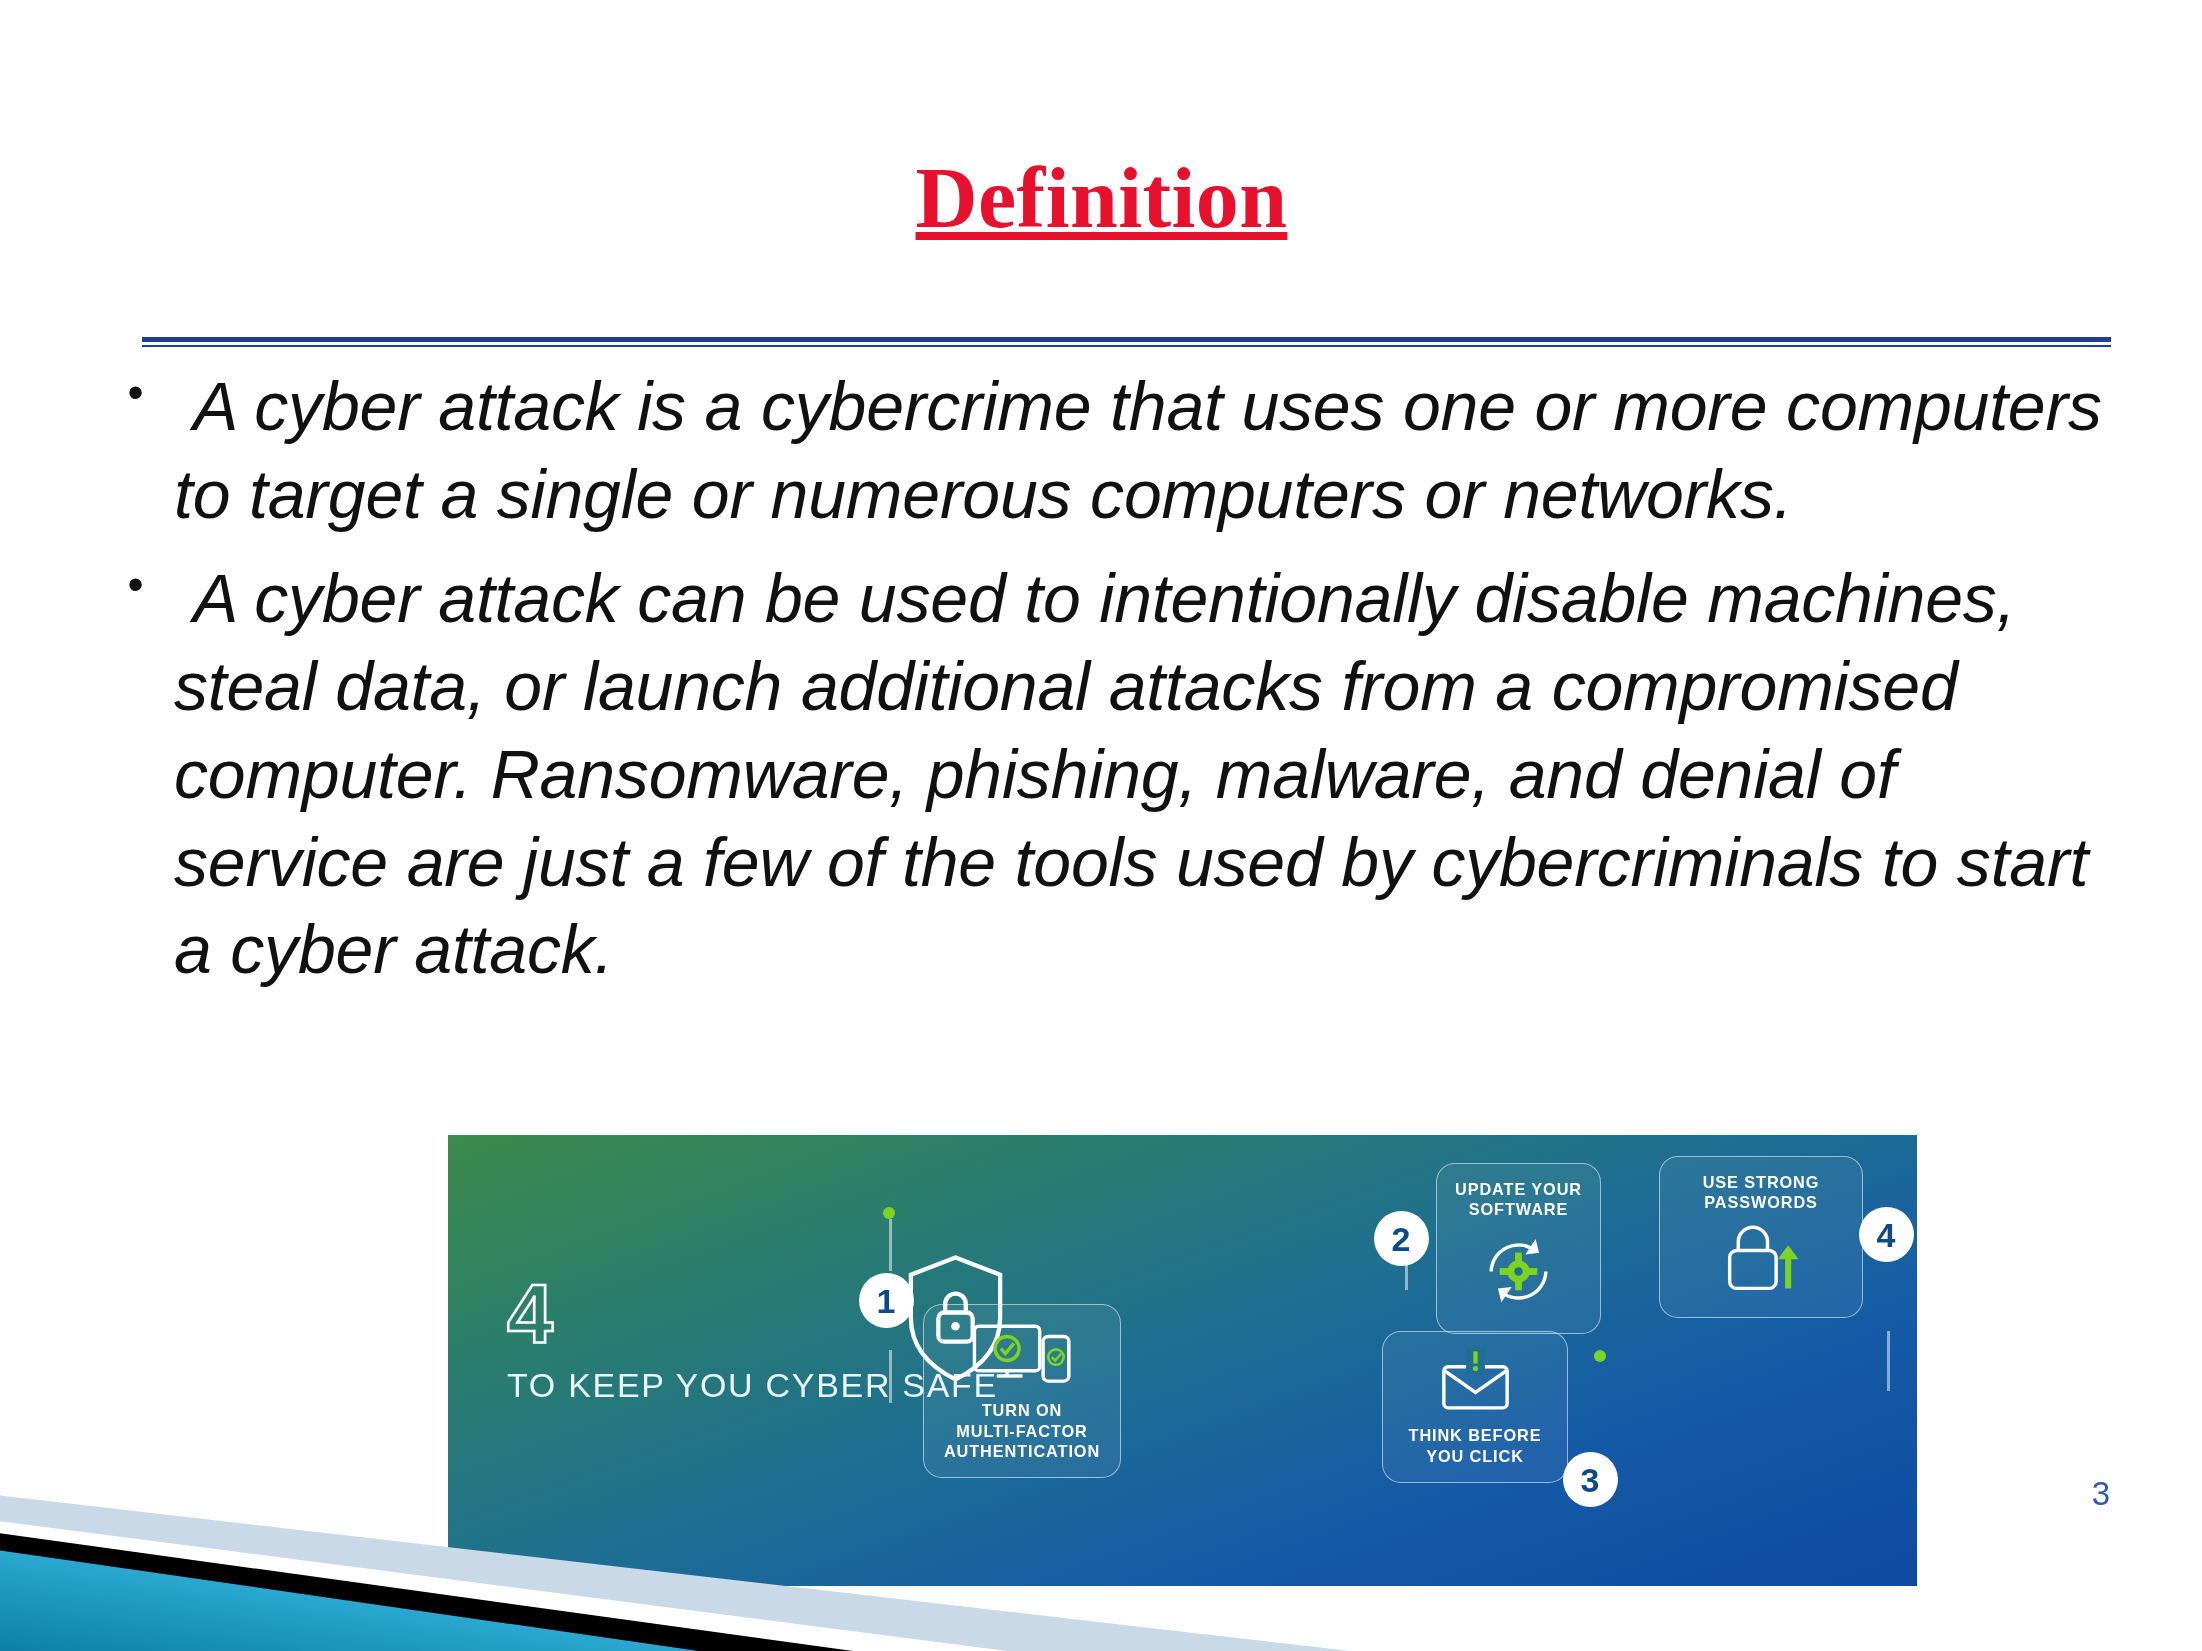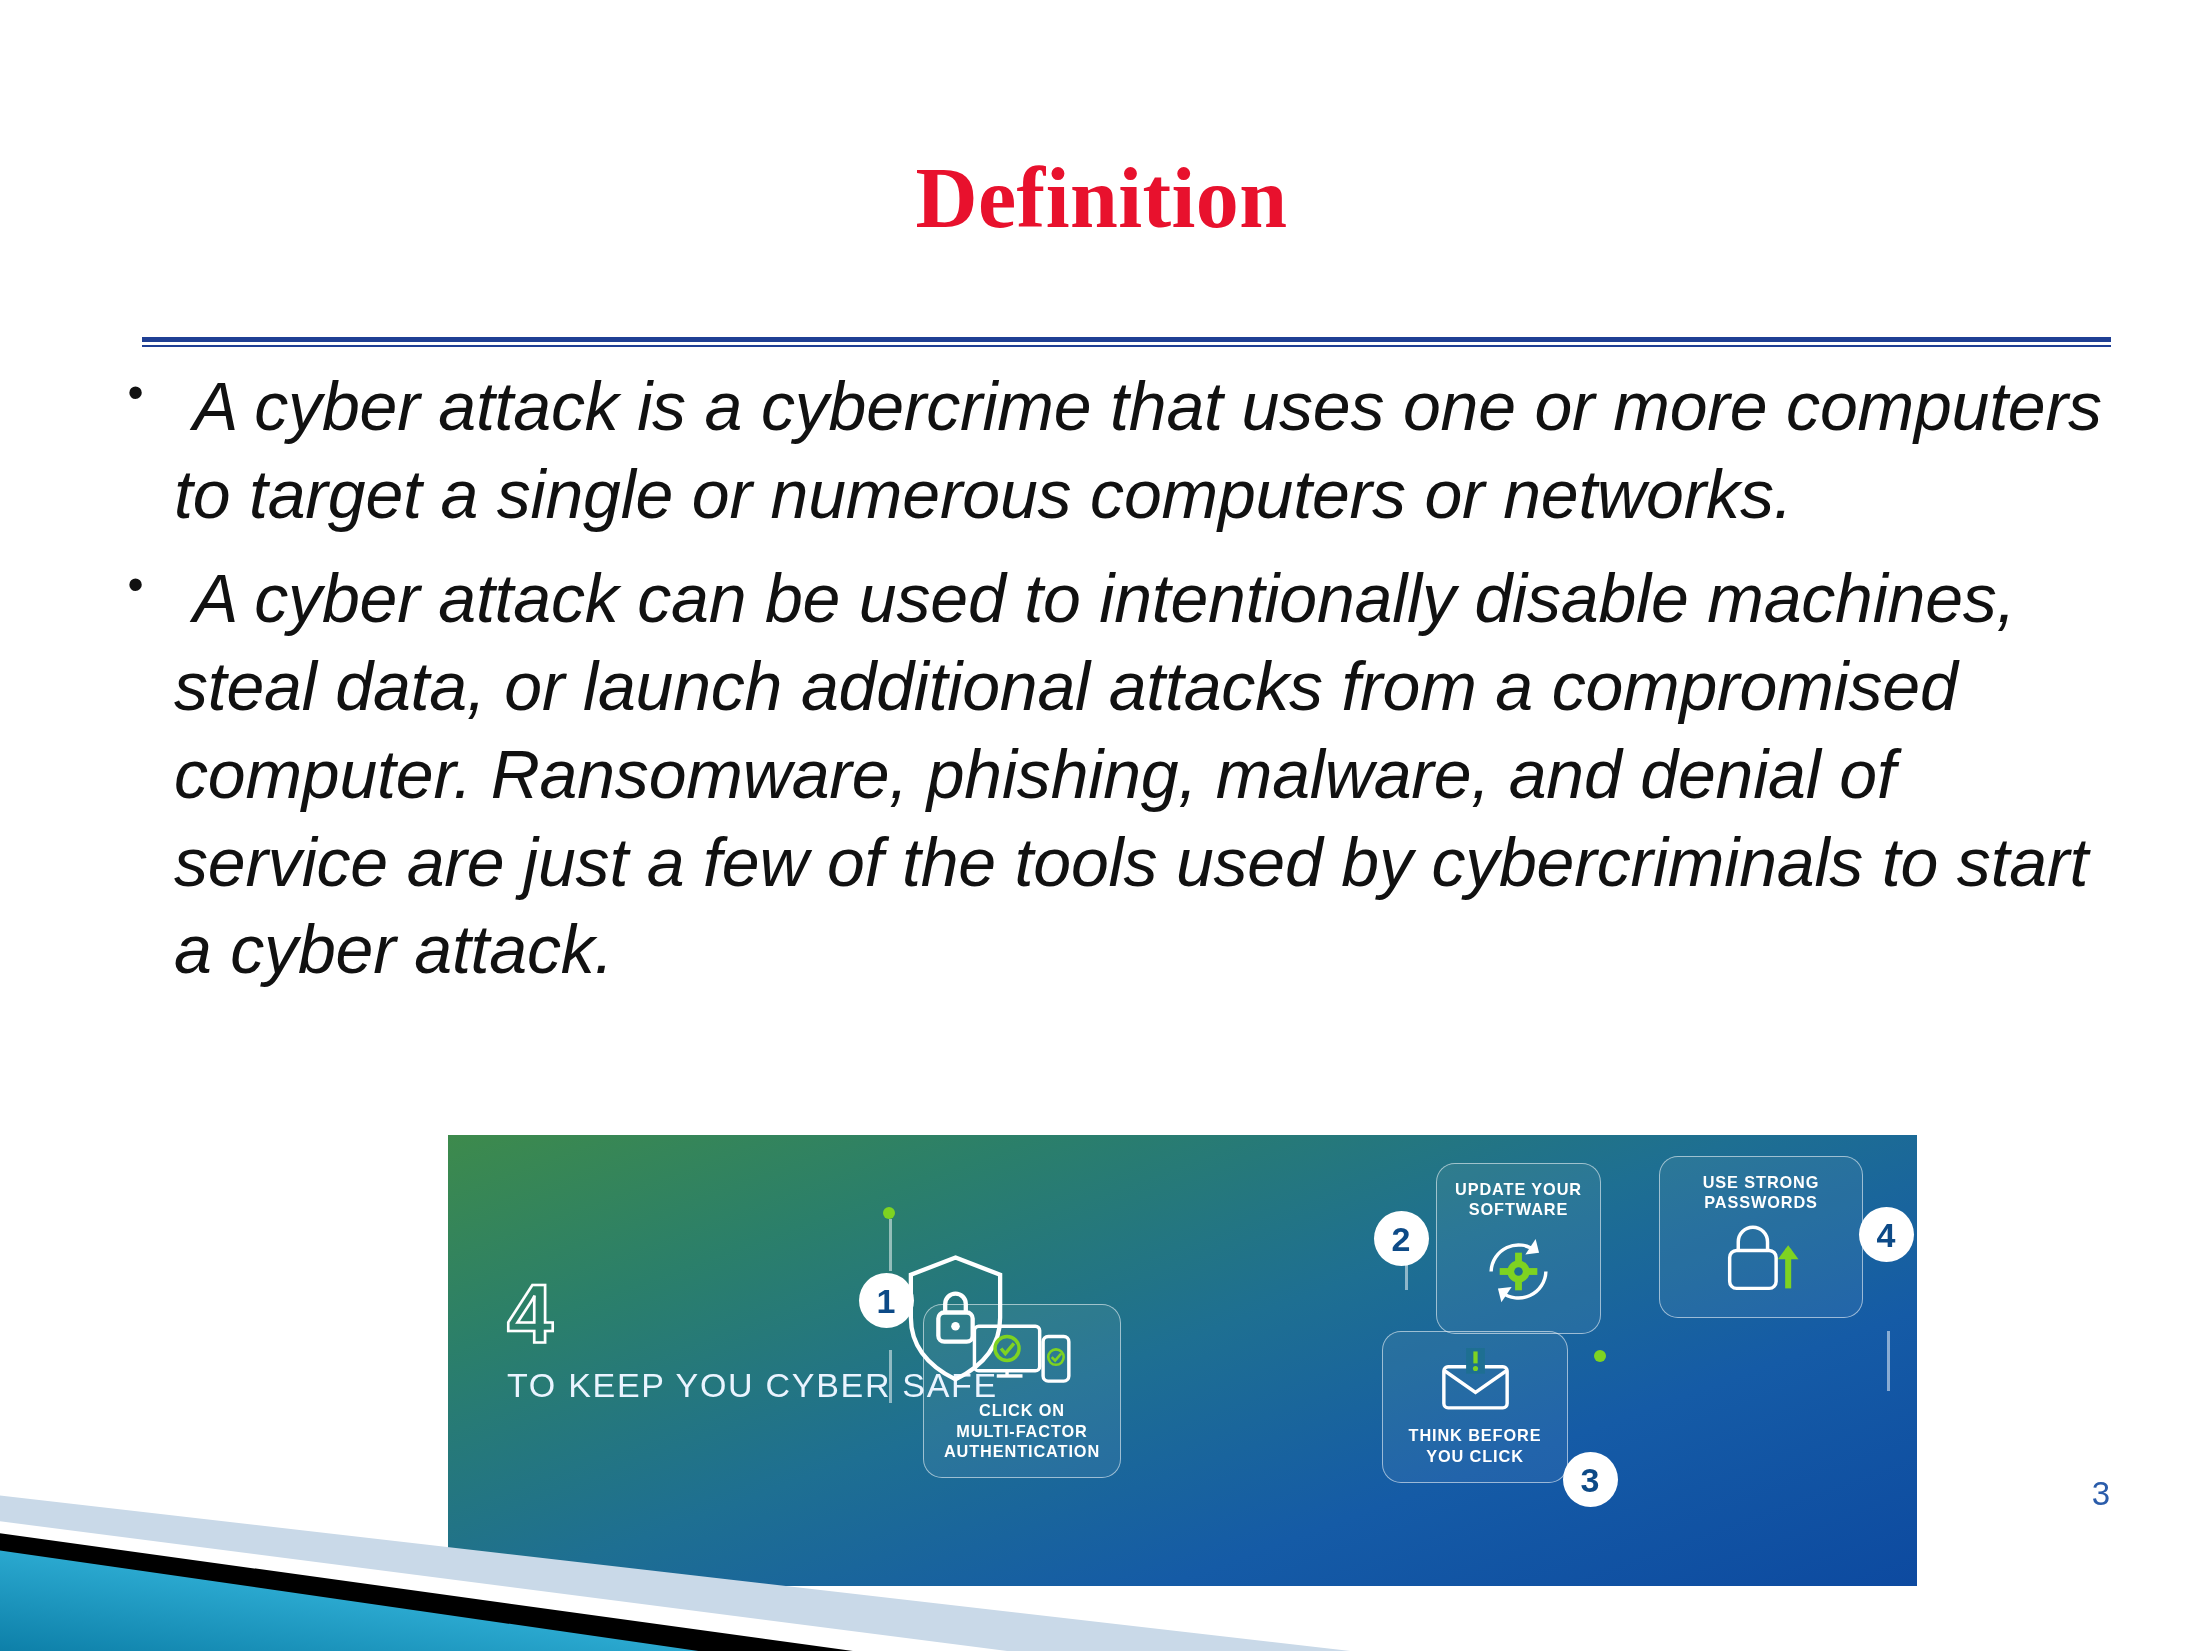--- a/index.html
+++ b/index.html
@@ -28,20 +28,21 @@
     top: 153px;
     left: 0;
     width: 100%;
     text-align: center;
     font-family: "Liberation Serif", serif;
     font-weight: bold;
     font-size: 86px;
     color: #e8112d;
     letter-spacing: 0.4px;
     line-height: 1.05;
+    text-decoration: underline;
   }
 
   
   .rule-wrap {
     position: absolute;
     top: 337px;
     left: 142px;
     width: 1969px;
     height: 12px;
   }
@@ -265,21 +266,21 @@
           <rect x="4" y="6" width="76" height="52" rx="5" stroke="#ffffff" stroke-width="4" fill="none"></rect>
           <path d="M30 64 h30" stroke="#ffffff" stroke-width="4"></path>
           <path d="M42 58 v6" stroke="#ffffff" stroke-width="4"></path>
           <circle cx="42" cy="32" r="14" stroke="#7ed321" stroke-width="4" fill="none"></circle>
           <path d="M35 32 l5 6 l10 -12" stroke="#7ed321" stroke-width="4" fill="none"></path>
           <rect x="84" y="18" width="30" height="52" rx="6" stroke="#ffffff" stroke-width="4" fill="none"></rect>
           <circle cx="99" cy="42" r="9" stroke="#7ed321" stroke-width="3" fill="none"></circle>
           <path d="M94 42 l4 4 l7 -8" stroke="#7ed321" stroke-width="3" fill="none"></path>
         </svg>
       </div>
-      <div style="white-space:pre-line; margin-top:8.6px;">CLICK ON
+      <div style="white-space:pre-line; margin-top:8.6px;">TURN ON
 MULTI-FACTOR
 AUTHENTICATION</div>
     </div>
 
     <div class="ig-step" style="left:926px; top:76px;">
       <div class="ig-badge">2</div>
     </div>
     <div class="ig-step ig-card" style="left:988px; top:27.5px; width:165px;">
       <div style="white-space:pre-line; margin-bottom:10.3px;">UPDATE YOUR
 SOFTWARE</div>

